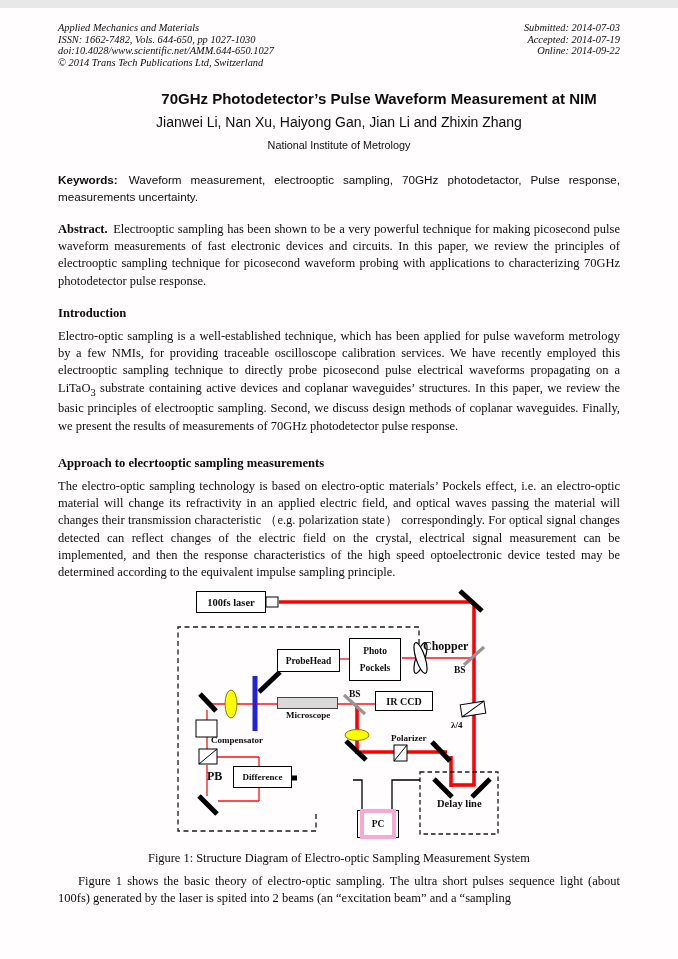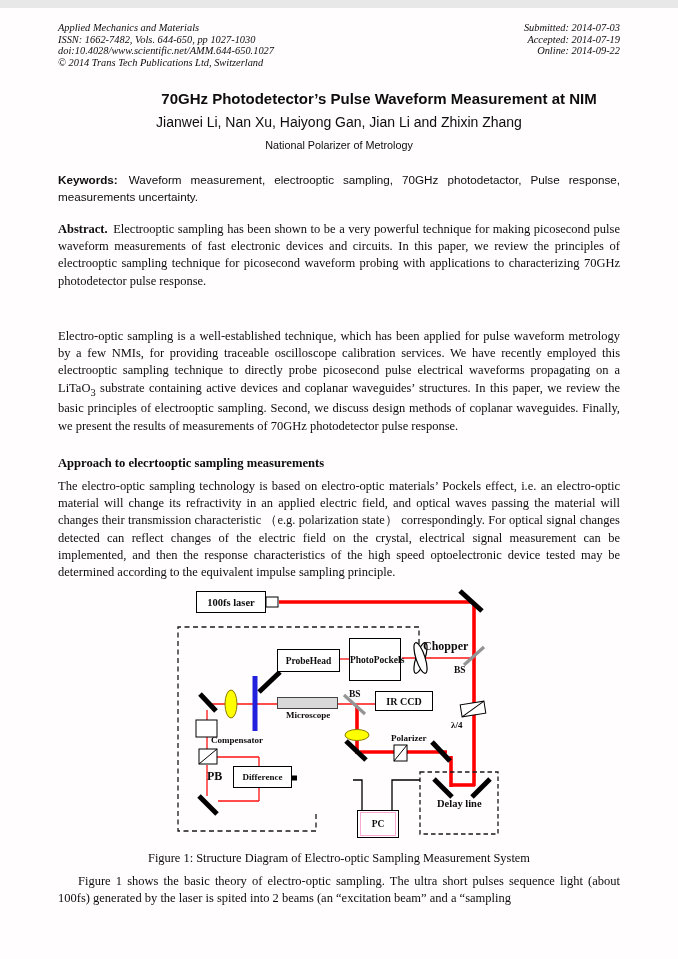--- a/index.html
+++ b/index.html
@@ -20,21 +20,21 @@
   .indent{text-indent:20px;}
   b.lead{margin-right:2px;}
   
   .figbox{position:absolute;background:#fff;border:1px solid #000;display:flex;
           align-items:center;justify-content:center;font-family:"Liberation Serif",serif;
           font-weight:bold;z-index:3;box-sizing:border-box;text-align:center;}
   .figlabel{position:absolute;font-family:"Liberation Serif",serif;font-weight:bold;
             white-space:nowrap;z-index:4;}
   svg.fig{position:absolute;left:0;top:0;z-index:2;pointer-events:none;}
   .pc-outer{padding:2px;}
-  .pc-inner{border:1px solid #f9a8d4;width:100%;height:100%;display:flex;
+  .pc-inner{border:4px solid #f9a8d4;width:100%;height:100%;display:flex;
             align-items:center;justify-content:center;}
 </style>
 </head>
 <body>
 
 <div class="page">
 
   <div class="abs hdr serif" style="left:58px;top:14px;width:340px;">
     <div>Applied Mechanics and Materials</div>
     <div>ISSN: 1662-7482, Vols. 644-650, pp 1027-1030</div>
@@ -42,32 +42,33 @@
     <div>© 2014 Trans Tech Publications Ltd, Switzerland</div>
   </div>
   <div class="abs hdr serif" style="left:398px;top:14px;width:222px;text-align:right;">
     <div>Submitted: 2014-07-03</div>
     <div>Accepted: 2014-07-19</div>
     <div>Online: 2014-09-22</div>
   </div>
 
   <div class="abs title sans" style="top:82px;padding-left:40px;">70GHz Photodetector’s Pulse Waveform Measurement at NIM</div>
   <div class="abs authors sans" style="top:106px;">Jianwei Li, Nan Xu, Haiyong Gan, Jian Li and Zhixin Zhang</div>
-  <div class="abs affil sans" style="top:131px;">National Polarizer of Metrology</div>
+  <div class="abs affil sans" style="top:131px;">National Institute of Metrology</div>
 
   <div class="abs body-block kw sans" style="top:163px;">
     <b class="lead">Keywords:</b>
     <span>Waveform measurement, electrooptic sampling, 70GHz photodetactor, Pulse response, measurements uncertainty.</span>
   </div>
 
   <div class="abs body-block bodytxt serif" style="top:213px;">
     <b class="lead">Abstract.</b>
     <span>Electrooptic sampling has been shown to be a very powerful technique for making picosecond pulse waveform measurements of fast electronic devices and circuits. In this paper, we review the principles of electrooptic sampling technique for picosecond waveform probing with applications to characterizing 70GHz photodetector pulse response.</span>
   </div>
 
+  <div class="abs body-block h2 serif" style="top:298px;">Introduction</div>
   <div class="abs body-block bodytxt serif" style="top:320px;">
     <span>Electro-optic sampling is a well-established technique, which has been applied for pulse waveform metrology by a few NMIs, for providing traceable oscilloscope calibration services. We have recently employed this electrooptic sampling technique to directly probe picosecond pulse electrical waveforms propagating on a LiTaO</span><sub>3</sub><span> substrate containing active devices and coplanar waveguides’ structures. In this paper, we review the basic principles of electrooptic sampling. Second, we discuss design methods of coplanar waveguides. Finally, we present the results of measurements of 70GHz photodetector pulse response.</span>
   </div>
 
   <div class="abs body-block h2 serif" style="top:448px;">Approach to elecrtooptic sampling measurements</div>
   <div class="abs body-block bodytxt serif" style="top:470px;">The electro-optic sampling technology is based on electro-optic materials’ Pockels effect, i.e. an electro-optic material will change its refractivity in an applied electric field, and optical waves passing the material will changes their transmission characteristic （e.g. polarization state） correspondingly. For optical signal changes detected can reflect changes of the electric field on the crystal, electrical signal measurement can be implemented, and then the response characteristics of the high speed optoelectronic device tested may be determined according to the equivalent impulse sampling principle.</div>
 
   <svg class="fig" width="678" height="959" viewBox="0 0 678 959">
 
     <g stroke="#ff0000" stroke-width="3.6" fill="none">
@@ -138,21 +139,21 @@
     <rect x="196" y="712" width="21" height="17" fill="#fff" stroke="#000" stroke-width="1"></rect>
     <rect x="266" y="589" width="12" height="10" fill="#fff" stroke="#000" stroke-width="1"></rect>
   </svg>
 
   <div class="figbox" style="left:196px;top:583px;width:70px;height:22px;font-size:10.5px;">
       <span>100fs laser</span>
     </div>
   <div class="figbox" style="left:277px;top:641px;width:63px;height:23px;font-size:9.5px;">
       <span>ProbeHead</span>
     </div>
-  <div class="figbox" style="left:349px;top:630px;width:52px;height:43px;font-size:9.5px;flex-direction:row;justify-content:space-evenly;">
+  <div class="figbox" style="left:349px;top:630px;width:52px;height:43px;font-size:9.5px;flex-direction:column;justify-content:space-evenly;">
     <span>Photo</span>
     <span>Pockels</span>
   </div>
   <div class="figbox" style="left:375px;top:683px;width:58px;height:20px;font-size:10px;">
       <span>IR CCD</span>
     </div>
   <div class="figbox" style="left:277px;top:689px;width:61px;height:12px;background:#d9d9d9;border-color:#444;"></div>
   <div class="figbox" style="left:233px;top:758px;width:59px;height:22px;font-size:9px;">
       <span>Difference</span>
     </div>

